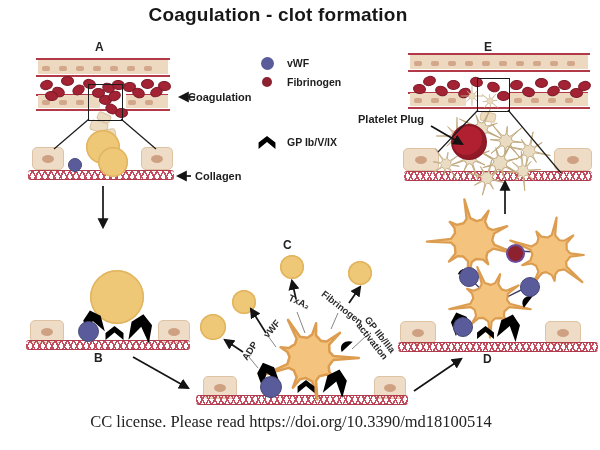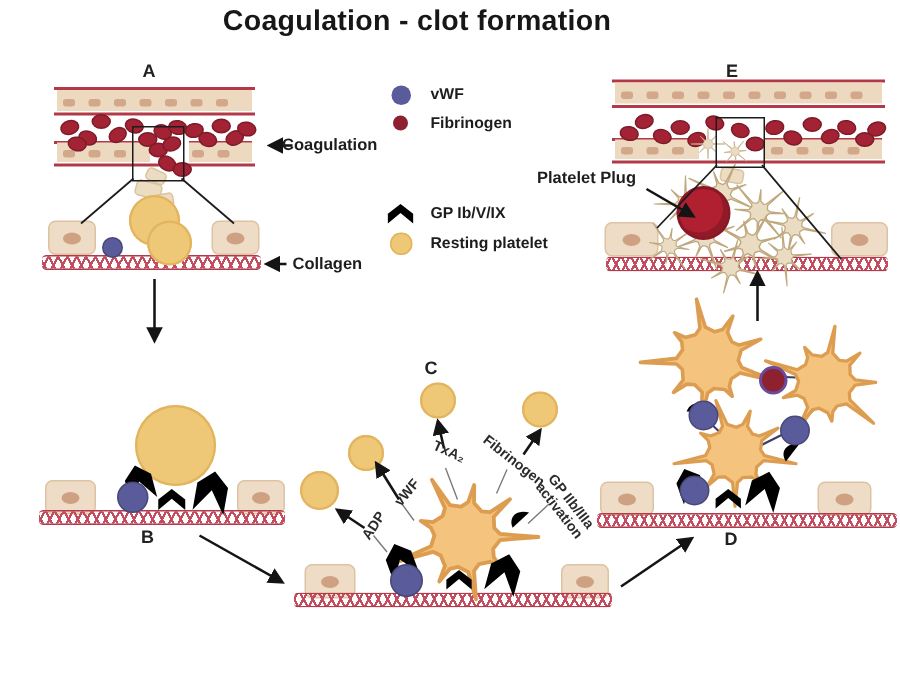--- a/index.html
+++ b/index.html
@@ -70,20 +70,21 @@
   <svg id="wires-under" width="600" height="450">
       <line x1="474" y1="252" x2="467" y2="276" stroke="#3d3c64" stroke-width="1.4"></line>
       <line x1="467" y1="276" x2="484" y2="292" stroke="#3d3c64" stroke-width="1.4"></line>
       <line x1="548" y1="268" x2="529" y2="286" stroke="#3d3c64" stroke-width="1.4"></line>
       <line x1="529" y1="286" x2="507" y2="297" stroke="#3d3c64" stroke-width="1.4"></line>
       <line x1="488" y1="244" x2="512" y2="251" stroke="#3d3c64" stroke-width="1.4"></line>
       <line x1="514" y1="251" x2="540" y2="252" stroke="#3d3c64" stroke-width="1.4"></line>
     </svg>
 
   <div class="title">Coagulation - clot formation</div>
+  <div class="caption">CC license. Please read https://doi.org/10.3390/md18100514</div>
 
   <div class="plabel" style="left:95px;top:40px">A</div>
   <div class="plabel" style="left:94px;top:351px">B</div>
   <div class="plabel" style="left:283px;top:238px">C</div>
   <div class="plabel" style="left:483px;top:352px">D</div>
   <div class="plabel" style="left:484px;top:40px">E</div>
 
   <div class="ann" style="left:188px;top:91px">Coagulation</div>
   <div class="ann" style="left:195px;top:170px">Collagen</div>
   <div class="ann" style="left:358px;top:113px">Platelet Plug</div>
@@ -109,26 +110,20 @@
       </span>
     <span class="lgt">Fibrinogen</span>
     </div>
   <div class="lg" style="top:131px">
     <span class="lgi">
         <svg class="outl" width="20" height="15" viewBox="0 0 20 16">
           <use href="#chevS"></use>
         </svg>
       </span>
     <span class="lgt">GP Ib/V/IX</span>
-    </div>
-  <div class="lg" style="top:151px">
-    <span class="lgi">
-        <span class="dot" style="width:15px;height:15px;background:#eec877;box-shadow:inset 0 0 0 1px #e2b45f"></span>
-      </span>
-    <span class="lgt">Resting platelet</span>
     </div>
 <div class="vline" style="left: 36px; top: 58px; width: 134px; height: 2px;"></div>
     <div class="vline" style="left: 36px; top: 75px; width: 134px; height: 1.5px;"></div>
     <div class="vline" style="left: 36px; top: 94px; width: 64px; height: 1.5px;"></div>
     <div class="vline" style="left: 126px; top: 94px; width: 42px; height: 1.5px;"></div>
     <div class="vline" style="left: 36px; top: 109px; width: 134px; height: 2px;"></div>
     <div class="vline" style="left: 408px; top: 53px; width: 182px; height: 2px;"></div>
     <div class="vline" style="left: 408px; top: 70px; width: 182px; height: 1.5px;"></div>
     <div class="vline" style="left: 408px; top: 92px; width: 58px; height: 1.5px;"></div>
     <div class="vline" style="left: 510px; top: 92px; width: 78px; height: 1.5px;"></div>

